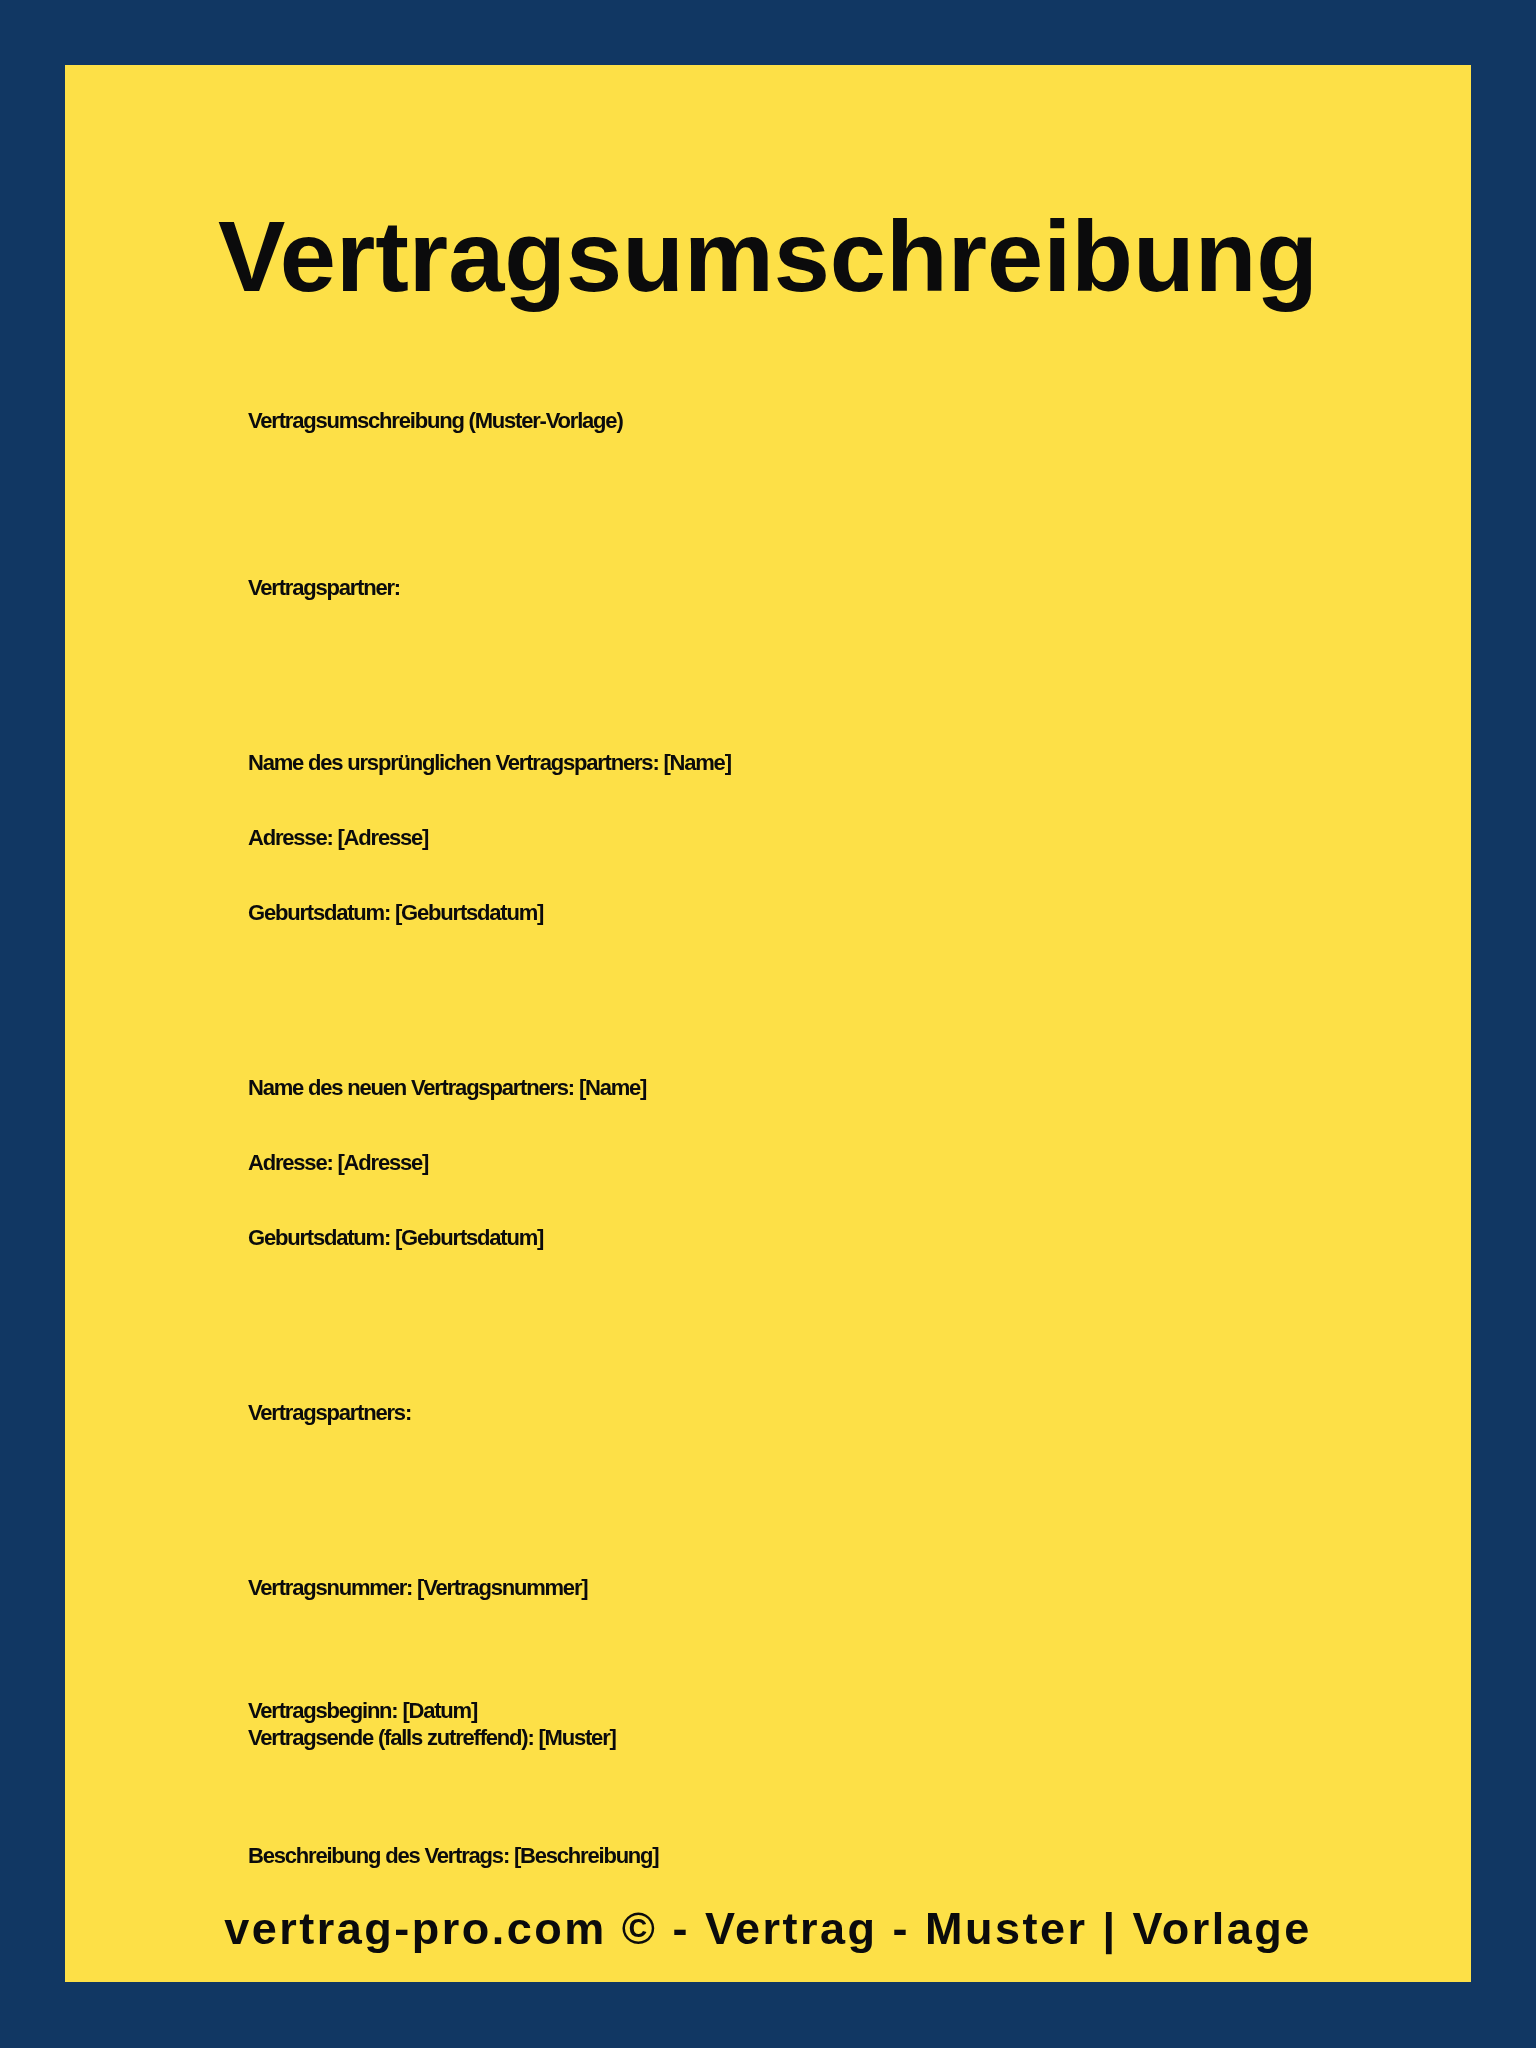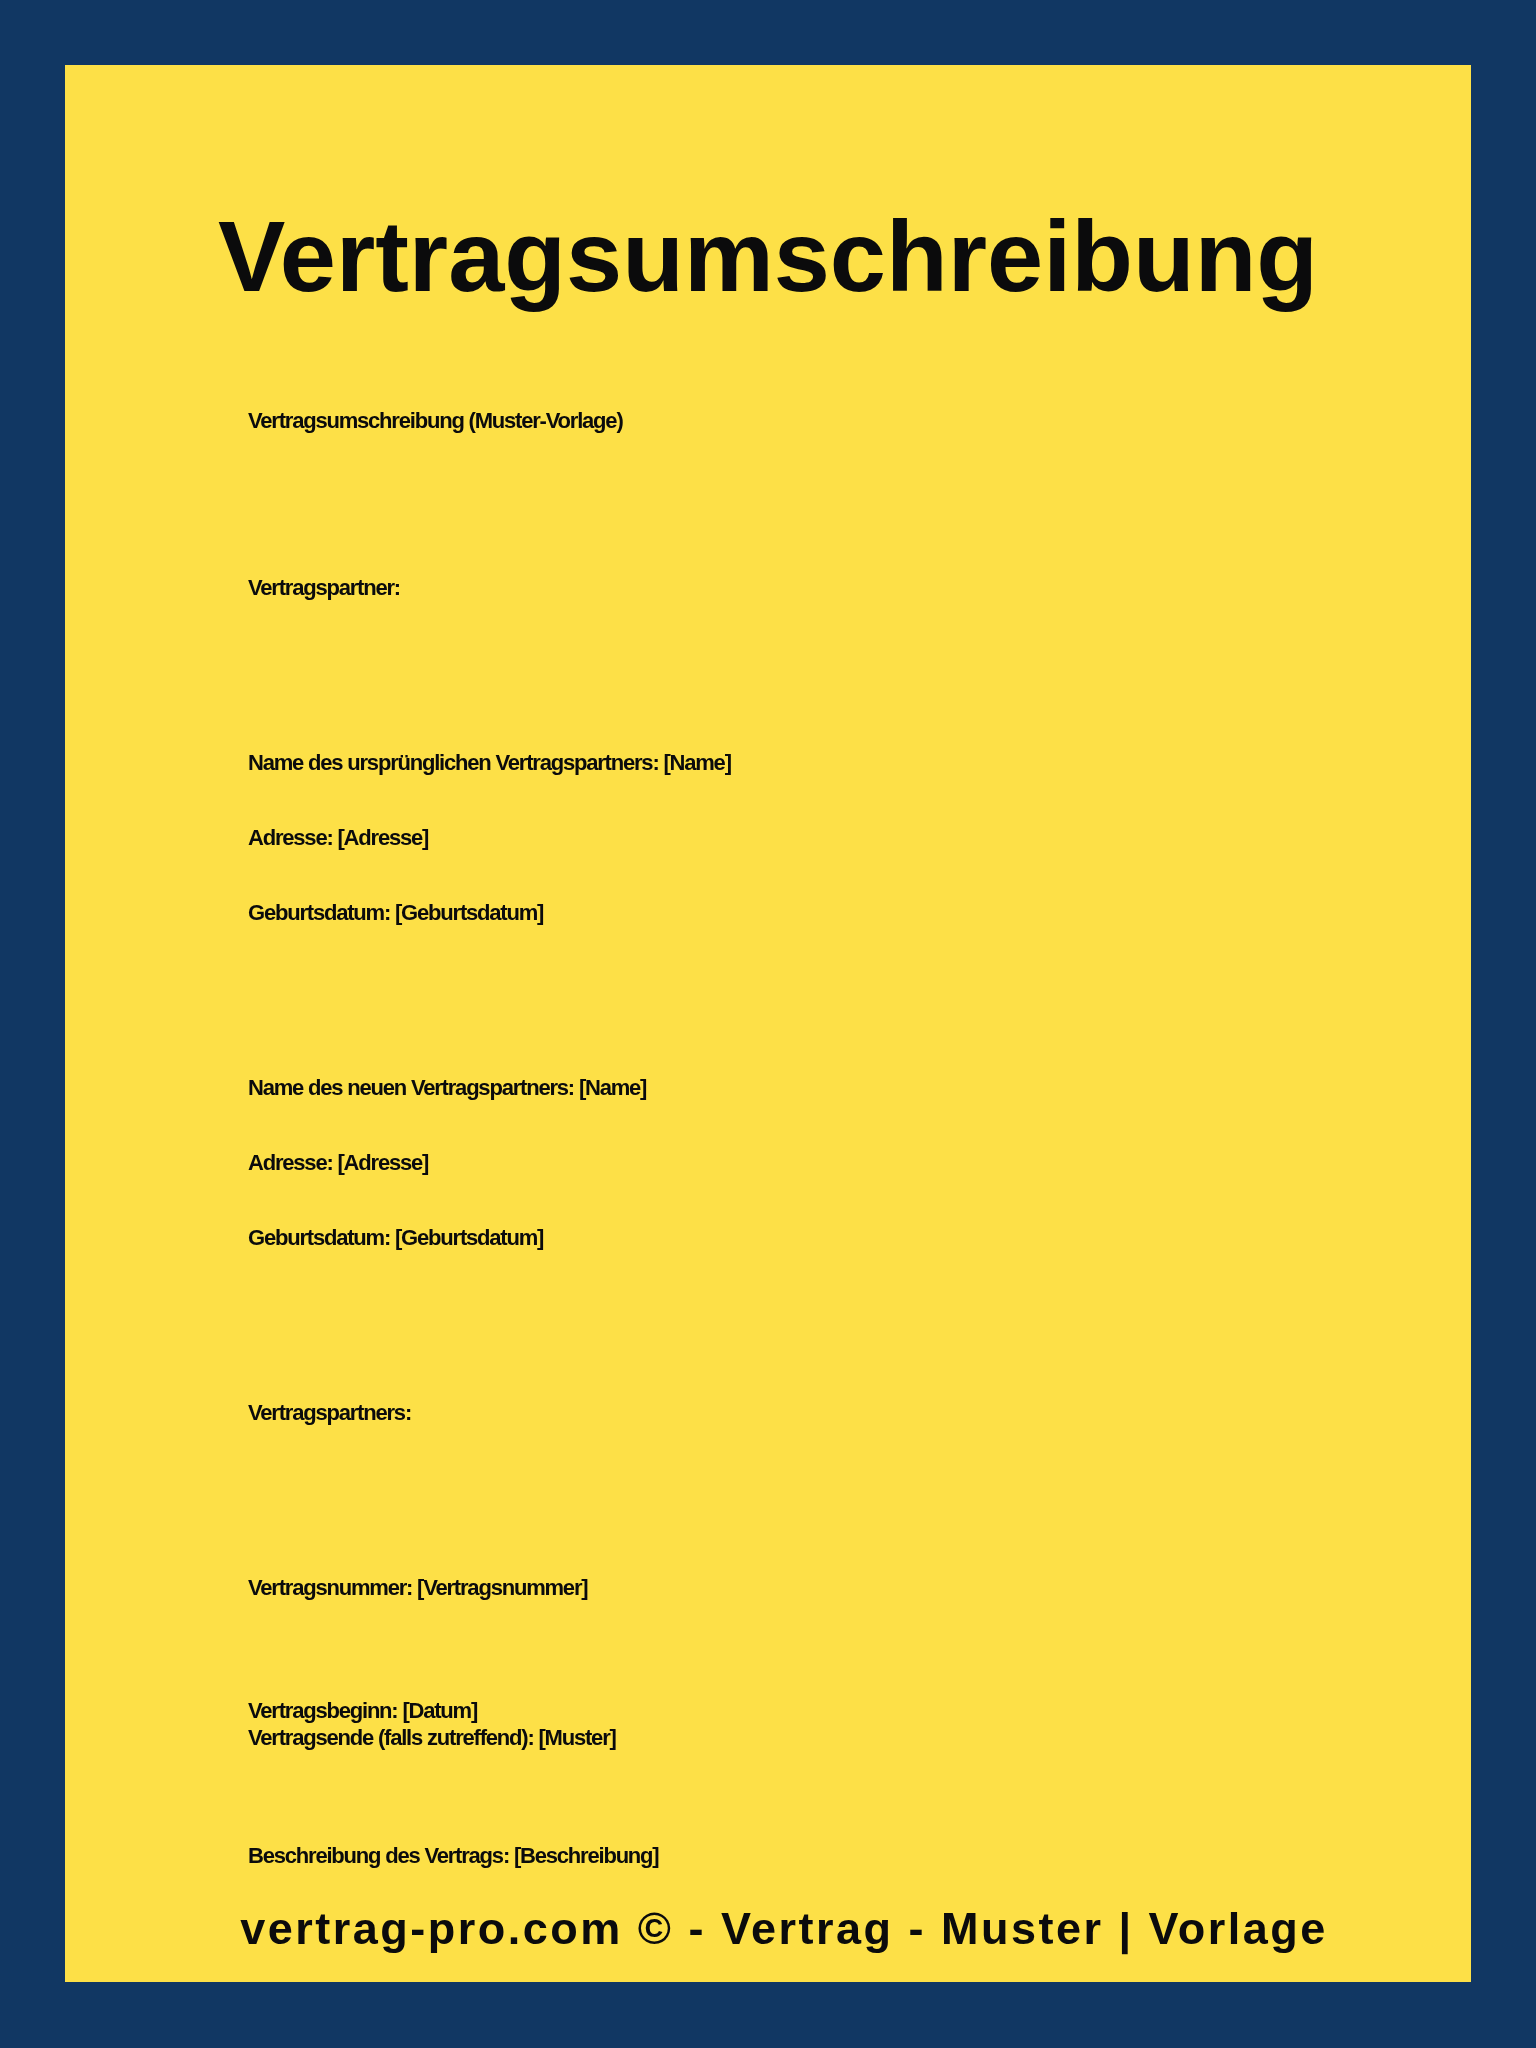--- a/index.html
+++ b/index.html
@@ -59,21 +59,21 @@
   .l7  { top: 1087px; }
   .l8  { top: 1162px; }
   .l9  { top: 1337px; }
   .l10 { top: 1512px; }
   .l11 { top: 1587px; margin-top: 48px; }
   .l12 { top: 1662px; }
   .l13 { top: 1737px; margin-top: 43px; }
   .doc-footer {
     position: absolute;
     top: 1841px;
-    left: 16px;
+    left: 0;
     width: 100%;
     text-align: center;
     font-size: 45px;
     font-weight: 700;
     line-height: 1;
     color: #0b0b0c;
     letter-spacing: 2.5px;
     white-space: nowrap;
   }
 </style>

